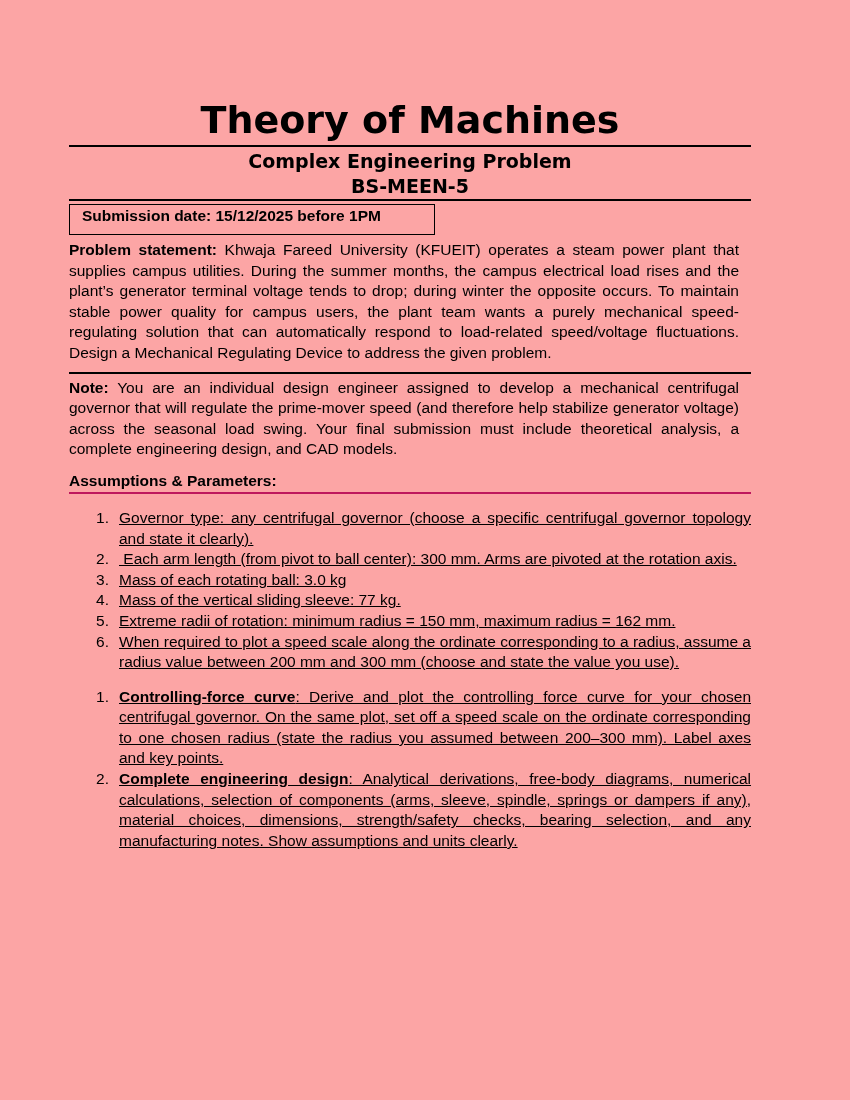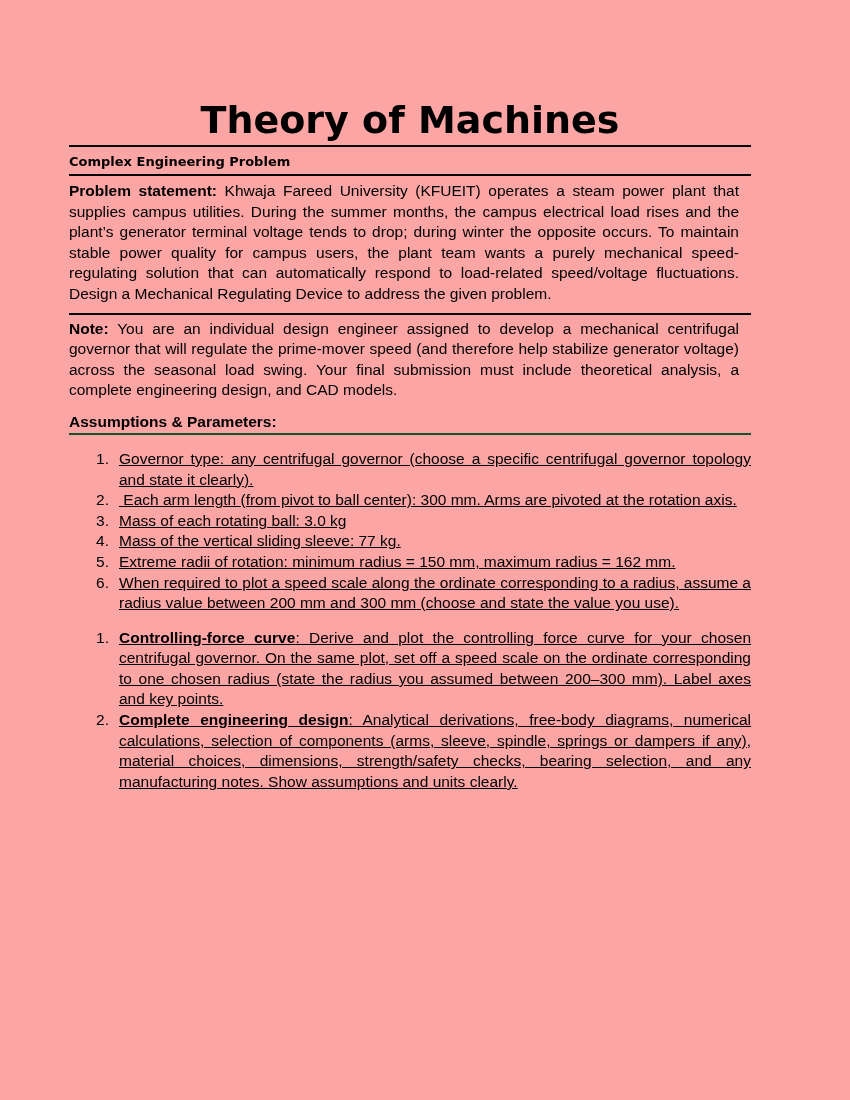--- a/index.html
+++ b/index.html
@@ -24,24 +24,24 @@
   }
   .rule {
     border: none;
     border-top: 2px solid #000;
     margin: 0;
     height: 0;
   }
   .rule-title { margin-top: 5px; }
   .subtitle {
     font-family: "DejaVu Sans", sans-serif;
-    font-size: 13px;
+    font-size: 19px;
     line-height: 25px;
     font-weight: bold;
-    text-align: left;
+    text-align: center;
     margin: 0;
   }
   .subtitle-block { margin-top: 2px; }
   .dates-table {
     margin-top: 3px;
     font-weight: bold;
     font-size: 15.5px;
     line-height: 18px;
   }
   .date-row {
@@ -57,21 +57,21 @@
     text-align: justify;
   }
   .note-par { margin-top: 4px; }
   .rule-note { margin-top: 8px; }
   .section-heading {
     font-size: 15.5px;
     line-height: 18px;
     font-weight: bold;
     margin: 12px 0 0 0;
     padding-bottom: 2px;
-    border-bottom: 2px solid #14532d;
+    border-bottom: 2px solid #be185d;
   }
   .olist {
     margin-top: 14px;
     font-size: 15.5px;
     line-height: 20.6px;
   }
   .li { display: flex; }
   .li .num {
     flex: 0 0 50px;
     text-align: right;
@@ -87,24 +87,28 @@
 </head>
 <body>
 
 <div class="page">
 
   <h1 class="doc-title">Theory of Machines</h1>
   <div class="rule rule-title"></div>
 
   <div class="subtitle-block">
     <div class="subtitle">Complex Engineering Problem</div>
+    <div class="subtitle">BS-MEEN-5</div>
   </div>
   <div class="rule"></div>
 
   <div class="dates-table">
+    <div class="date-row date-row-2">
+      <span>Submission date: 15/12/2025 before 1PM</span>
+    </div>
   </div>
 
   <p class="body-par">
     <strong>Problem statement:</strong><span> Khwaja Fareed University (KFUEIT) operates a steam power plant that supplies campus utilities. During the summer months, the campus electrical load rises and the plant’s generator terminal voltage tends to drop; during winter the opposite occurs. To maintain stable power quality for campus users, the plant team wants a purely mechanical speed-regulating solution that can automatically respond to load-related speed/voltage fluctuations. Design a Mechanical Regulating Device to address the given problem.</span>
   </p>
 
   <div class="rule rule-note"></div>
 
   <p class="body-par note-par">
     <strong>Note:</strong><span> You are an individual design engineer assigned to develop a mechanical centrifugal governor that will regulate the prime-mover speed (and therefore help stabilize generator voltage) across the seasonal load swing. Your final submission must include theoretical analysis, a complete engineering design, and CAD models.</span>

